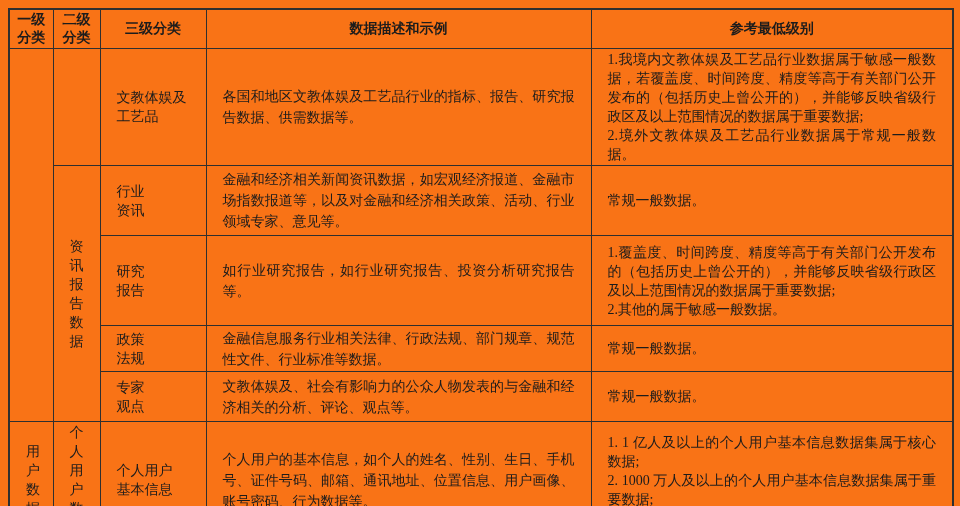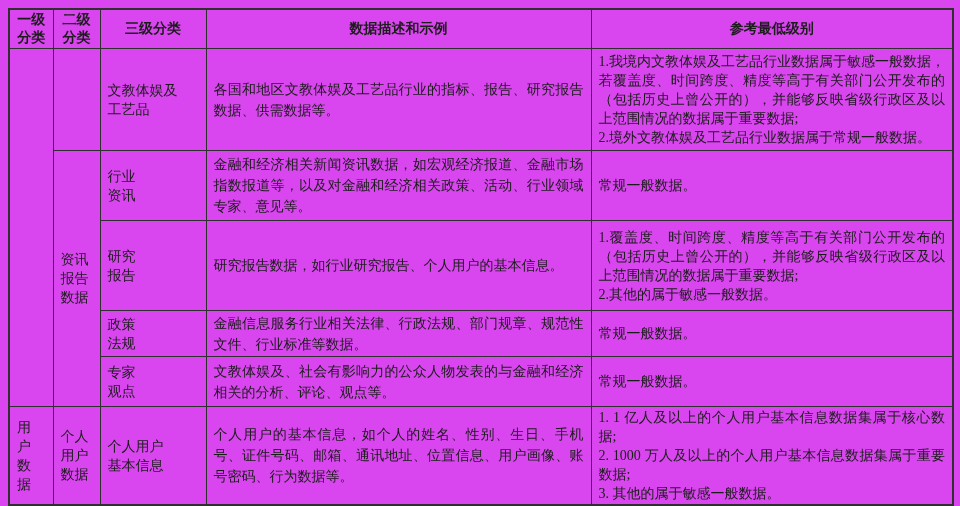--- a/index.html
+++ b/index.html
@@ -8,36 +8,36 @@
     background: #ffffff;
     width: 960px;
     height: 506px;
     font-family: "Liberation Serif", "DejaVu Serif", serif;
   }
   .page {
     box-sizing: border-box;
     width: 960px;
     height: 506px;
     padding: 8px;
-    background: #d946ef;
+    background: #f97316;
   }
   table.cls {
     border-collapse: collapse;
     table-layout: fixed;
     width: 944px;
     border: 2px solid #2f2f2f;
   }
   table.cls th, table.cls td {
     border: 1px solid #2f2f2f;
     color: #1c1c1c;
     font-size: 14px;
     vertical-align: middle;
     white-space: pre-wrap;
     overflow: hidden;
-    padding: 1px 7px;
+    padding: 1px 16px;
     box-sizing: border-box;
   }
   table.cls th {
     font-weight: bold;
     text-align: center;
     line-height: 18px;
     padding: 1px 2px;
   }
   td.c {
     line-height: 19px;
@@ -91,21 +91,21 @@
 报告
 数据</td>
         <td class="c">行业
 资讯</td>
         <td class="desc">金融和经济相关新闻资讯数据，如宏观经济报道、金融市场指数报道等，以及对金融和经济相关政策、活动、行业领域专家、意见等。</td>
         <td class="lvl">常规一般数据。</td>
       </tr>
       <tr style="height:90px">
         <td class="c">研究
 报告</td>
-        <td class="desc">研究报告数据，如行业研究报告、个人用户的基本信息。</td>
+        <td class="desc">如行业研究报告，如行业研究报告、投资分析研究报告等。</td>
         <td class="lvl">1.覆盖度、时间跨度、精度等高于有关部门公开发布的（包括历史上曾公开的），并能够反映省级行政区及以上范围情况的数据属于重要数据;
 2.其他的属于敏感一般数据。</td>
       </tr>
       <tr style="height:46px">
         <td class="c">政策
 法规</td>
         <td class="desc">金融信息服务行业相关法律、行政法规、部门规章、规范性文件、行业标准等数据。</td>
         <td class="lvl">常规一般数据。</td>
       </tr>
       <tr style="height:50px">

